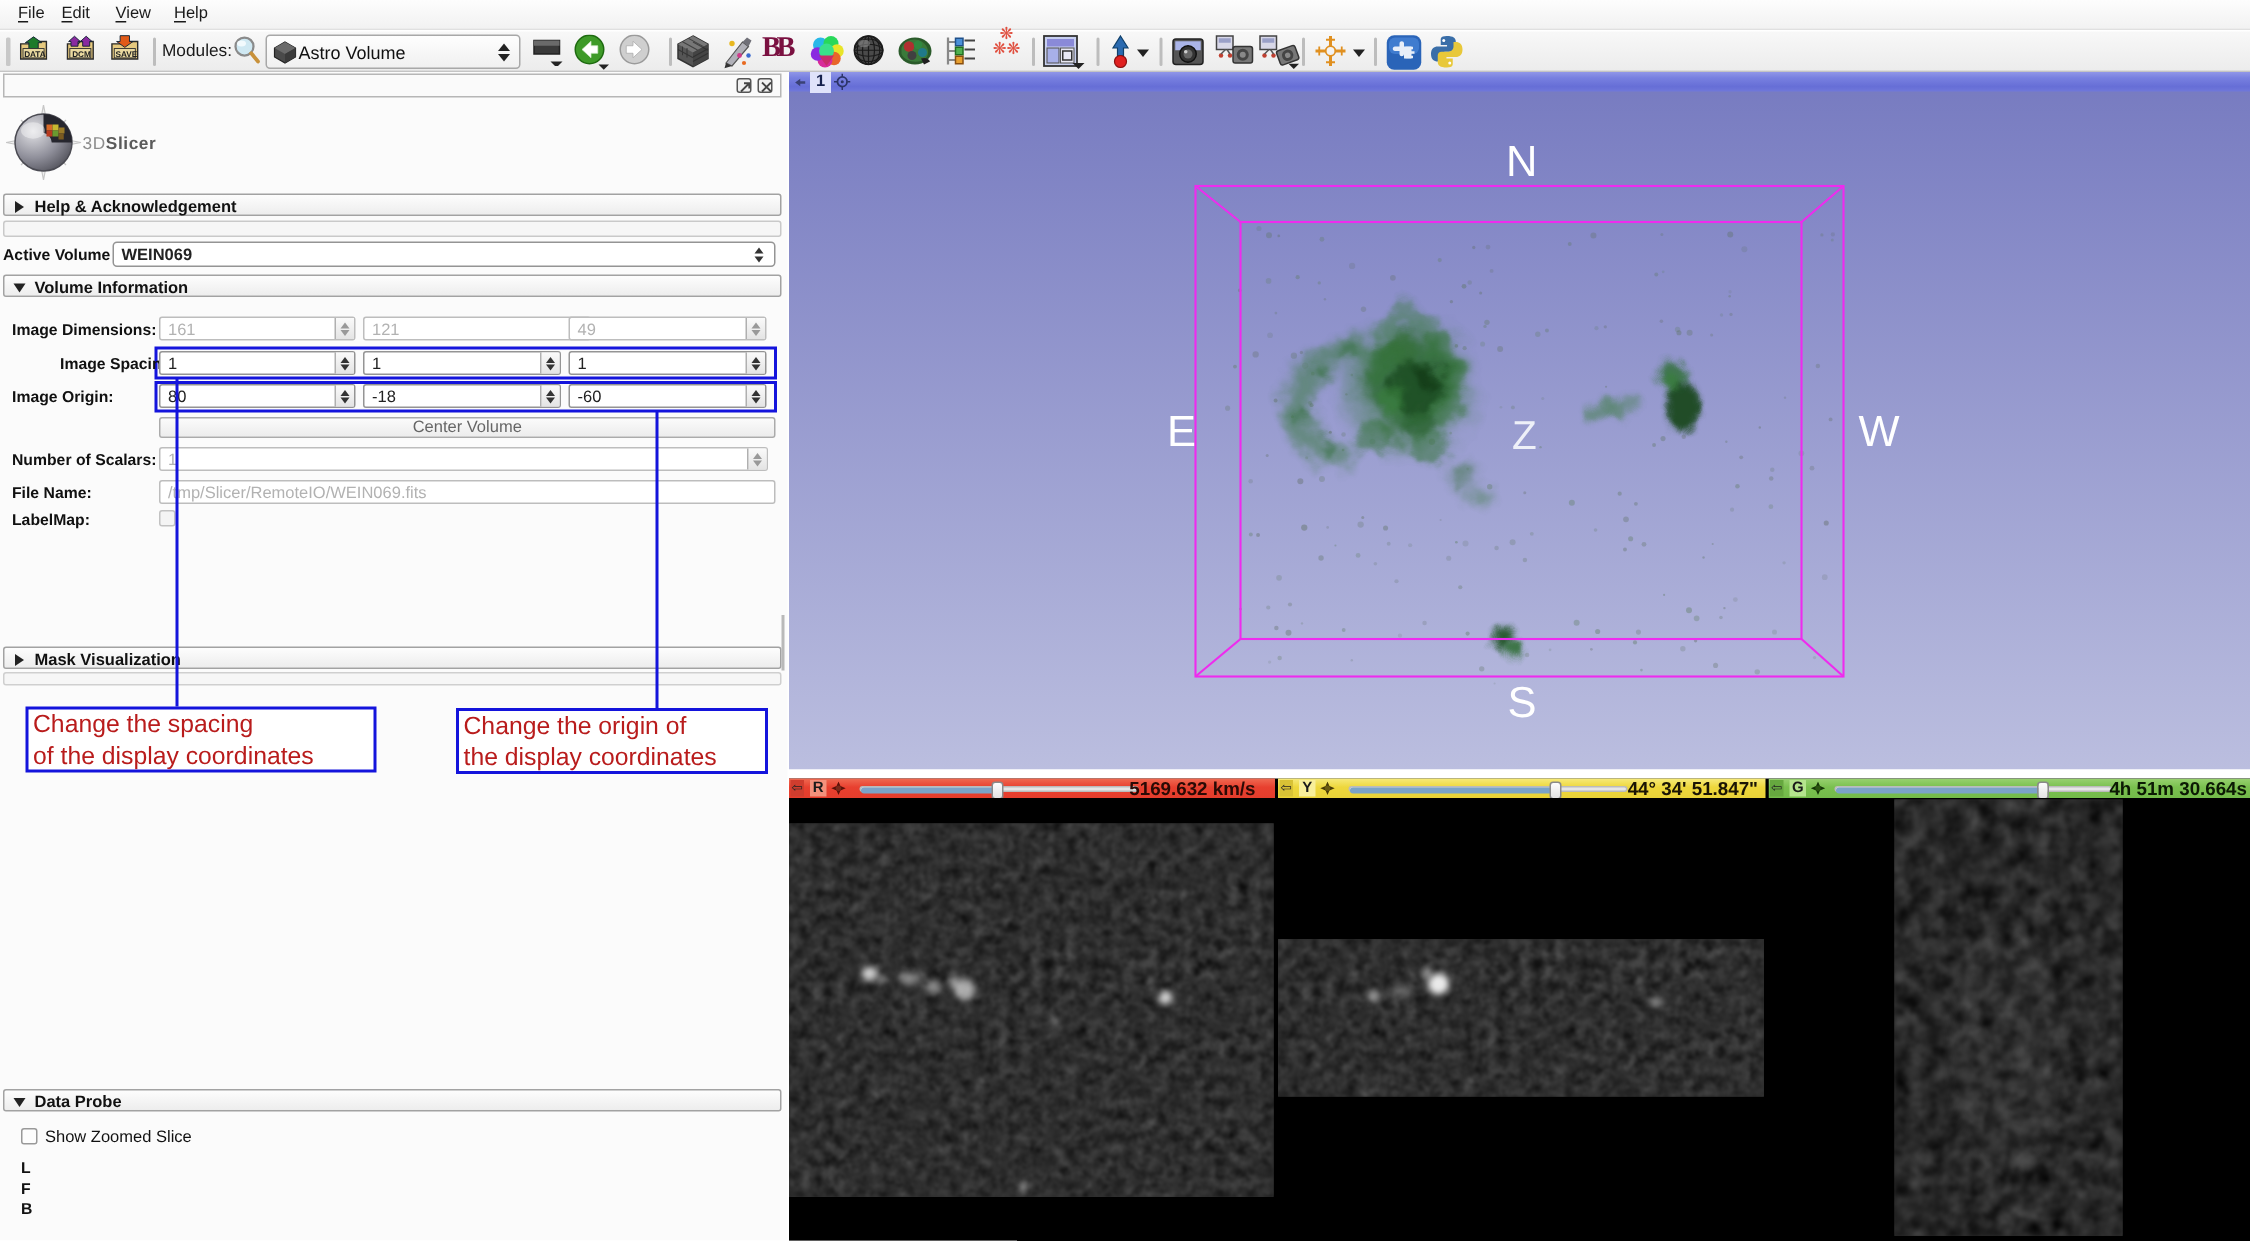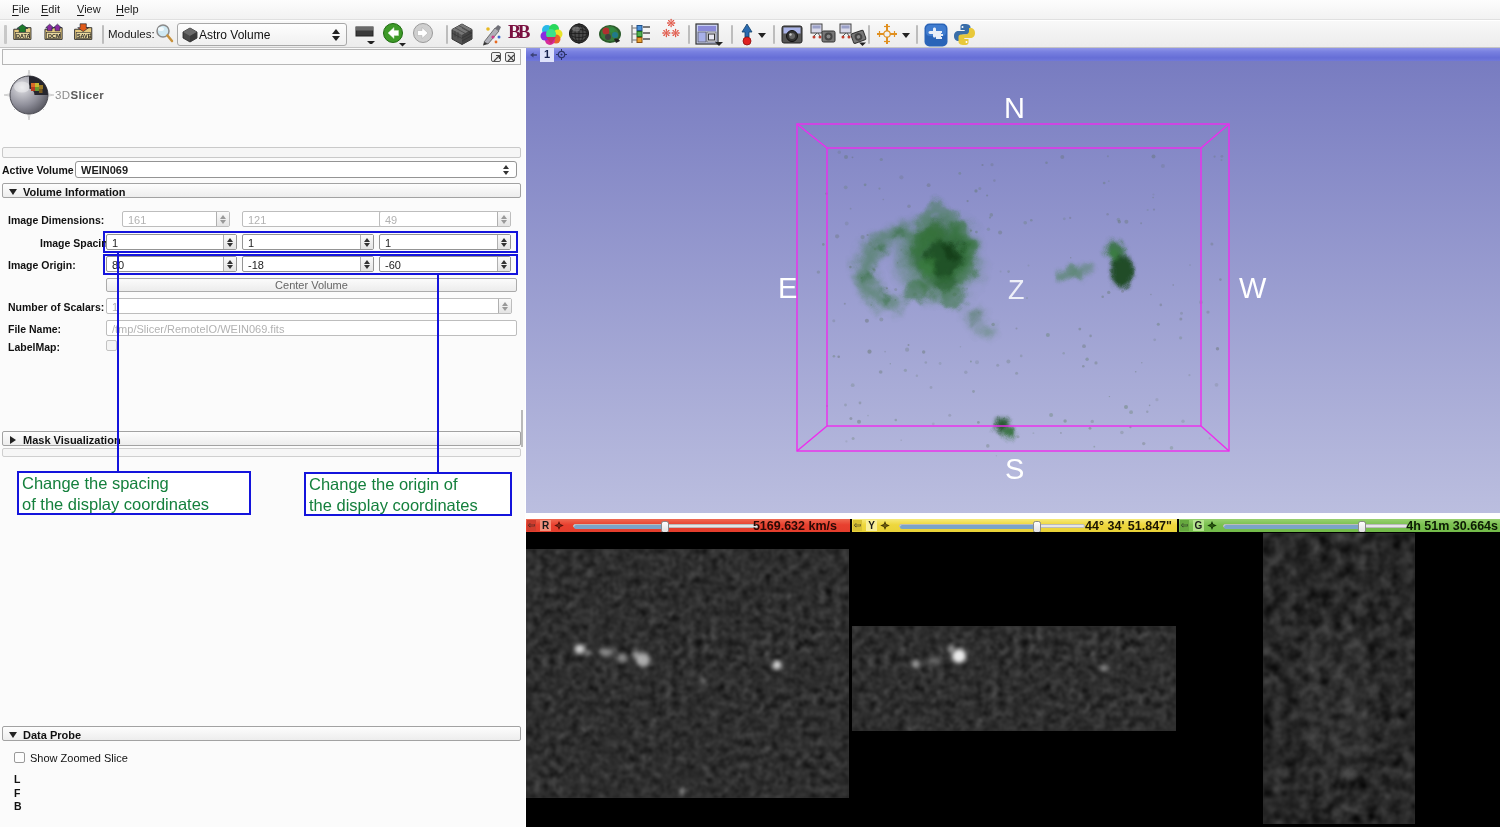--- a/index.html
+++ b/index.html
@@ -27,21 +27,21 @@
 .spin{position:absolute;height:16px;background:#fff;border:1px solid #949494;border-radius:2px;font-size:11px;color:#222;}
 .spin .val{position:absolute;left:5px;top:1.5px;}
 .spin .sb{position:absolute;right:0;top:0;bottom:0;width:13px;border-left:1px solid #b0b0b0;background:linear-gradient(#fafafa,#e4e4e4);}
 .su{position:absolute;left:3px;top:2.5px;width:0;height:0;border-left:3.5px solid transparent;border-right:3.5px solid transparent;border-bottom:4.5px solid #333;}
 .sd{position:absolute;left:3px;bottom:2.5px;width:0;height:0;border-left:3.5px solid transparent;border-right:3.5px solid transparent;border-top:4.5px solid #333;}
 .dis{color:#b2b2b2 !important;border-color:#bdbdbd !important;}
 .dis .su{border-bottom-color:#999;}
 .dis .sd{border-top-color:#999;}
 .sbp{position:absolute;right:3px;top:0;bottom:0;width:13px;}
 .bluebox{position:absolute;border:2px solid #1414dc;}
-.ann{position:absolute;border:2px solid #1414dc;background:#fff;font-size:16.5px;color:#15803d;line-height:20.5px;padding:0px 3px;white-space:nowrap;overflow:hidden;}
+.ann{position:absolute;border:2px solid #1414dc;background:#fff;font-size:16.5px;color:#b91c1c;line-height:20.5px;padding:0px 3px;white-space:nowrap;overflow:hidden;}
 .vline{position:absolute;width:2px;background:#1414dc;z-index:5;}
 .cb{position:absolute;width:11px;height:11px;border:1px solid #999;border-radius:2px;background:#fdfdfd;}
 
 #view3d{position:absolute;left:526px;top:48px;width:974px;height:465px;background:linear-gradient(#767ac0,#bbbedf);}
 #view3dhdr{position:absolute;left:0;top:0;width:974px;height:13px;background:linear-gradient(#9096e8 0%,#7880e0 30%,#666ed6 75%,#7078da 100%);}
 #tab1{position:absolute;left:14px;top:0;width:14px;height:13px;background:#dfe2fa;color:#16214d;font-size:11px;font-weight:bold;text-align:center;line-height:13px;}
 .dirlbl{position:absolute;color:#fff;font-size:29px;}
 
 .slicebar{position:absolute;top:519px;height:13px;}
 .pin{position:absolute;left:1px;top:1px;width:9px;height:11px;font-size:9px;line-height:11px;text-align:center;color:#222;}
@@ -305,36 +305,40 @@
      <rect x="27" y="13" width="4" height="4" fill="#d86a28"></rect>
         <rect x="31" y="13" width="4" height="4" fill="#c8b830"></rect>
      <rect x="27" y="17" width="4" height="4" fill="#b83a20"></rect>
         <rect x="31" y="17" width="4" height="4" fill="#6a9a30"></rect>
      <rect x="35" y="15" width="4" height="4" fill="#9a7a28"></rect>
         <rect x="35" y="19" width="3.5" height="4" fill="#7a5a20"></rect>
    </g>
    <ellipse cx="18" cy="17" rx="8" ry="5.5" fill="#ffffff" opacity="0.4"></ellipse>
    <text x="51" y="29" font-size="11.5px" fill="#8d8d8d" font-family="Liberation Sans" letter-spacing="0.4">3D<tspan font-weight="bold" fill="#5a5a5a">Slicer</tspan></text>
  </svg>
+ <div class="hdr" style="top:81px">
+      <div class="tri-r"></div>
+      <div class="htxt">Help &amp; Acknowledgement</div>
+    </div>
  <div style="position:absolute;left:2px;top:99px;width:519px;height:11px;border:1px solid #c9c9c9;border-radius:2px;background:#f6f6f6;"></div>
  <div class="flabel" style="left:2px;top:116px;">Active Volume</div>
  <div class="spin" style="left:75px;top:113px;width:442px;height:17px;border-radius:3px;">
       <span class="val" style="font-weight:bold;top:2px">WEIN069</span>
       <span class="sbp">
         <span class="su"></span>
         <span class="sd"></span>
       </span>
     </div>
  <div class="hdr" style="top:135px">
       <div class="tri-d"></div>
       <div class="htxt">Volume Information</div>
     </div>
 
  <div class="flabel" style="left:8px;top:166px;">Image Dimensions:</div>
- <div class="spin dis" style="left:122px;top:163px;width:108px;">
+ <div class="spin dis" style="left:106px;top:163px;width:131px;">
       <span class="val">161</span>
       <span class="sb">
         <span class="su"></span>
         <span class="sd"></span>
       </span>
     </div>
  <div class="spin dis" style="left:242px;top:163px;width:152px;">
       <span class="val">121</span>
       <span class="sb">
         <span class="su"></span>

